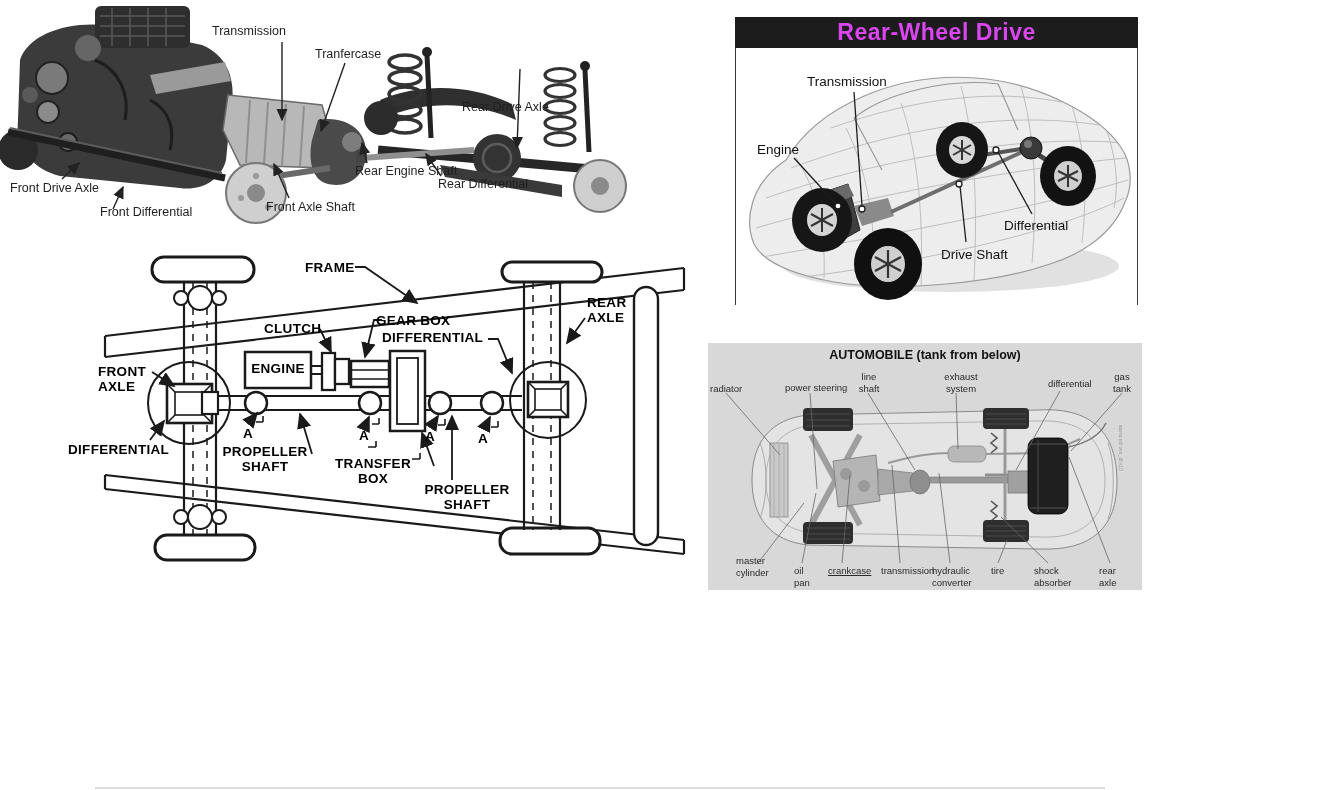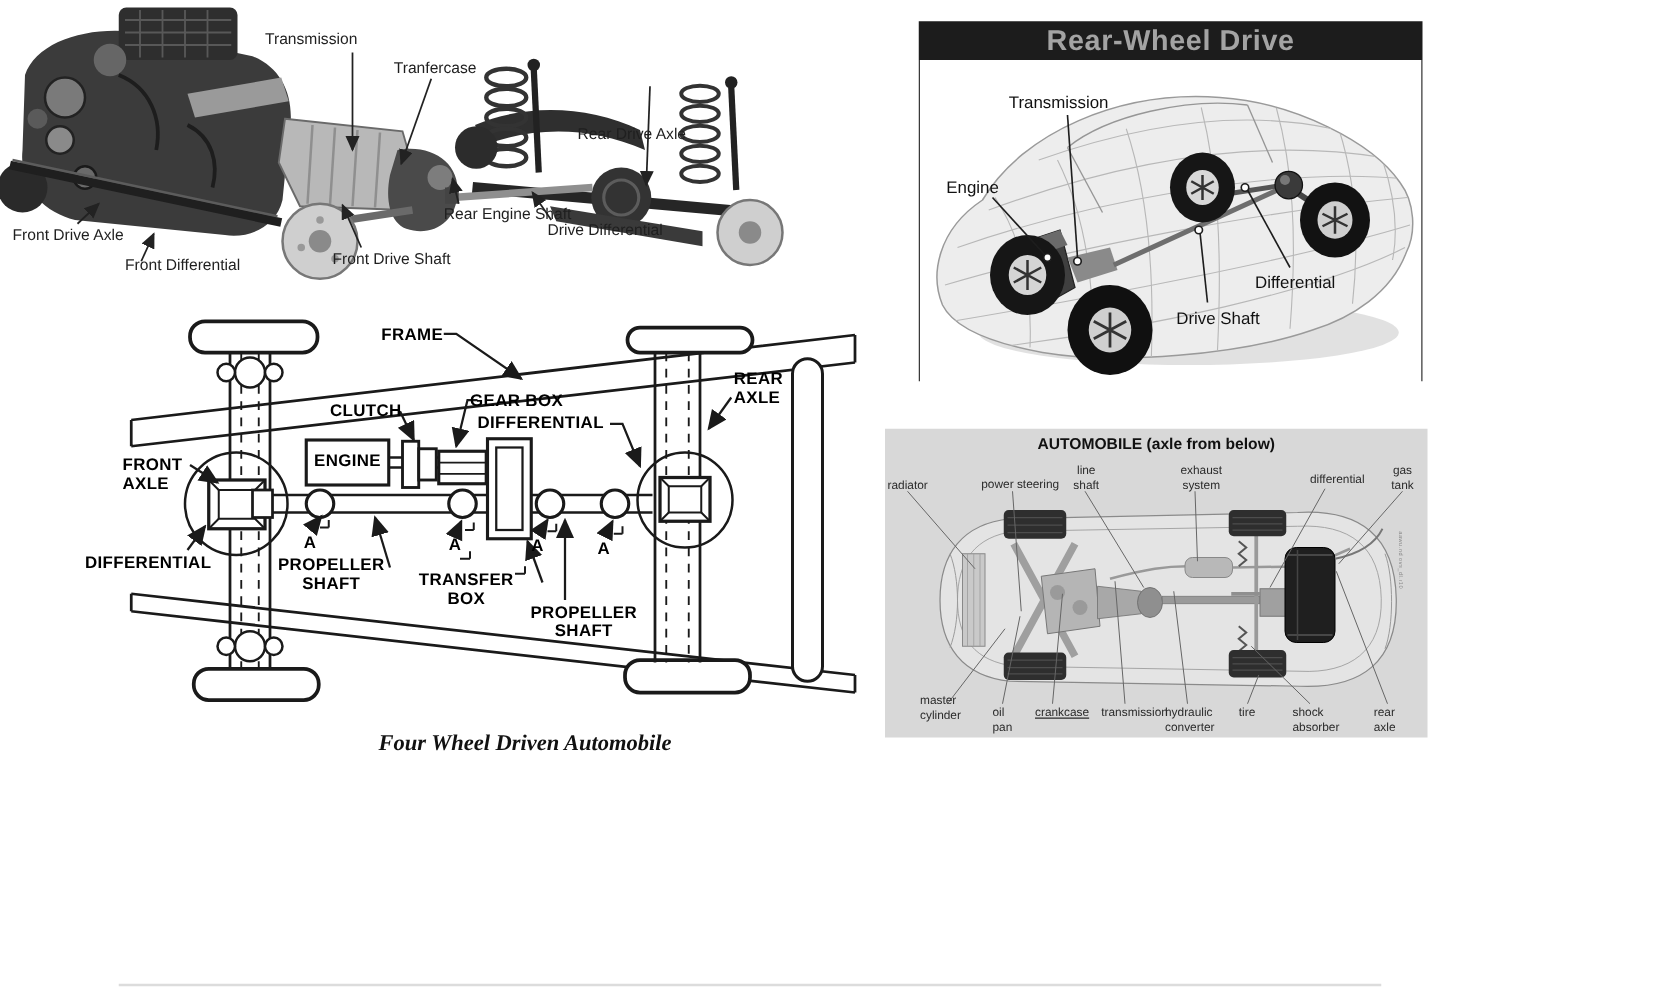--- a/index.html
+++ b/index.html
@@ -11,21 +11,21 @@
   
   .d-label{position:absolute;font-size:13.5px;font-weight:700;color:#000000;
            letter-spacing:.3px;line-height:1.12;}
   .d-label.center{text-align:center;}
   .caption{position:absolute;font-family:"Liberation Serif",serif;font-weight:700;
            font-style:italic;font-size:18px;color:#111;text-align:center;}
   
   #rwd-panel{position:absolute;left:735px;top:17px;width:403px;height:288px;background:#fff;}
   #rwd-banner{position:absolute;left:0;top:0;width:100%;height:31px;background:#1c1c1c;
               display:flex;align-items:center;justify-content:center;}
-  #rwd-banner .t{color:#a3a3a3;font-size:23px;font-weight:800;letter-spacing:.5px;}
+  #rwd-banner .t{color:#d946ef;font-size:23px;font-weight:800;letter-spacing:.5px;}
   #rwd-body{position:absolute;left:0;top:31px;width:401px;height:257px;
             border-left:1.5px solid #3a3a3a;border-right:1.5px solid #3a3a3a;}
   .rwd-label{position:absolute;font-size:13.5px;color:#111;white-space:nowrap;}
   
   #ub-panel{position:absolute;left:708px;top:343px;width:434px;height:247px;background:#d8d8d8;}
   .ub-title{position:absolute;left:0;top:5px;width:100%;text-align:center;font-size:12.5px;
             font-weight:700;color:#111;}
   .ub-label{position:absolute;font-size:9.5px;color:#2a2a2a;line-height:1.3;}
   .ub-label.center{text-align:center;}
   .watermark{position:absolute;left:415px;top:82px;font-size:4.5px;color:#8a8a8a;
@@ -119,23 +119,23 @@
         <path d="M289,198 L274,164" marker-end="url(#pah)"></path>
         <path d="M367,163 L362,143" marker-end="url(#pah)"></path>
         <path d="M441,176 L426,154" marker-end="url(#pah)"></path>
       </g>
     </svg>
     <div class="ph-label" style="left:212px;top:24px;">Transmission</div>
     <div class="ph-label" style="left:315px;top:47px;">Tranfercase</div>
     <div class="ph-label" style="left:462px;top:52px;margin-top:48px;">Rear Drive Axle</div>
     <div class="ph-label" style="left:10px;top:181px;">Front Drive Axle</div>
     <div class="ph-label" style="left:100px;top:205px;">Front Differential</div>
-    <div class="ph-label" style="left:266px;top:200px;">Front Drive Shaft</div>
+    <div class="ph-label" style="left:266px;top:200px;">Front Axle Shaft</div>
     <div class="ph-label" style="left:355px;top:164px;">Rear Engine Shaft</div>
-    <div class="ph-label" style="left:438px;top:177px;">Drive Differential</div>
+    <div class="ph-label" style="left:438px;top:177px;">Rear Differential</div>
   </section>
 
   <section id="rwd-panel">
     <div id="rwd-banner">
       <span class="t">Rear-Wheel Drive</span>
     </div>
     <div id="rwd-body">
       <svg width="400" height="256" viewBox="0 0 400 256">
         <defs>
           <clipPath id="bodyclip">
@@ -327,25 +327,24 @@
     <div class="d-label" style="left:527px;top:55px;width:50px;">REAR AXLE</div>
     <div class="d-label" style="left:8px;top:202px;">DIFFERENTIAL</div>
     <div class="d-label center" style="left:158px;top:204px;width:94px;">PROPELLER SHAFT</div>
     <div class="d-label center" style="left:270px;top:216px;width:86px;">TRANSFER BOX</div>
     <div class="d-label center" style="left:360px;top:242px;width:94px;">PROPELLER SHAFT</div>
     <div class="d-label center" style="left:187px;top:121px;width:62px;">ENGINE</div>
     <div class="d-label" style="left:183px;top:186px;">A</div>
     <div class="d-label" style="left:299px;top:188px;">A</div>
     <div class="d-label" style="left:365px;top:189px;">A</div>
     <div class="d-label" style="left:418px;top:191px;">A</div>
-    <div class="caption" style="left:230px;top:344px;width:260px;">Four Wheel Driven Automobile</div>
   </section>
 
   <section id="ub-panel">
-    <div class="ub-title">AUTOMOBILE (axle from below)</div>
+    <div class="ub-title">AUTOMOBILE (tank from below)</div>
     <svg width="434" height="247" viewBox="0 0 434 247" style="position:absolute;left:0;top:0;">
 
       <path d="M44,137 C44,100 62,76 100,72 L330,67 C380,64 408,86 409,136 C410,186 382,208 332,206 L100,202 C62,198 44,174 44,137 Z" fill="#e4e4e4" stroke="#8a8a8a" stroke-width="1"></path>
       <path d="M58,137 C58,106 72,86 104,82 L330,78 C372,76 396,94 397,136 C398,178 372,196 332,194 L104,190 C72,186 58,168 58,137 Z" fill="none" stroke="#a5a5a5" stroke-width="0.8"></path>
       <path d="M52,100 C60,120 60,155 52,175 M400,100 C407,118 407,158 400,176" stroke="#9a9a9a" stroke-width="0.8" fill="none"></path>
 
       <path d="M103,92 L152,182 M152,92 L103,182" stroke="#9f9f9f" stroke-width="6"></path>
 
       <g>
         <rect x="62" y="100" width="18" height="74" fill="#c9c9c9" stroke="#888" stroke-width="0.8"></rect>

